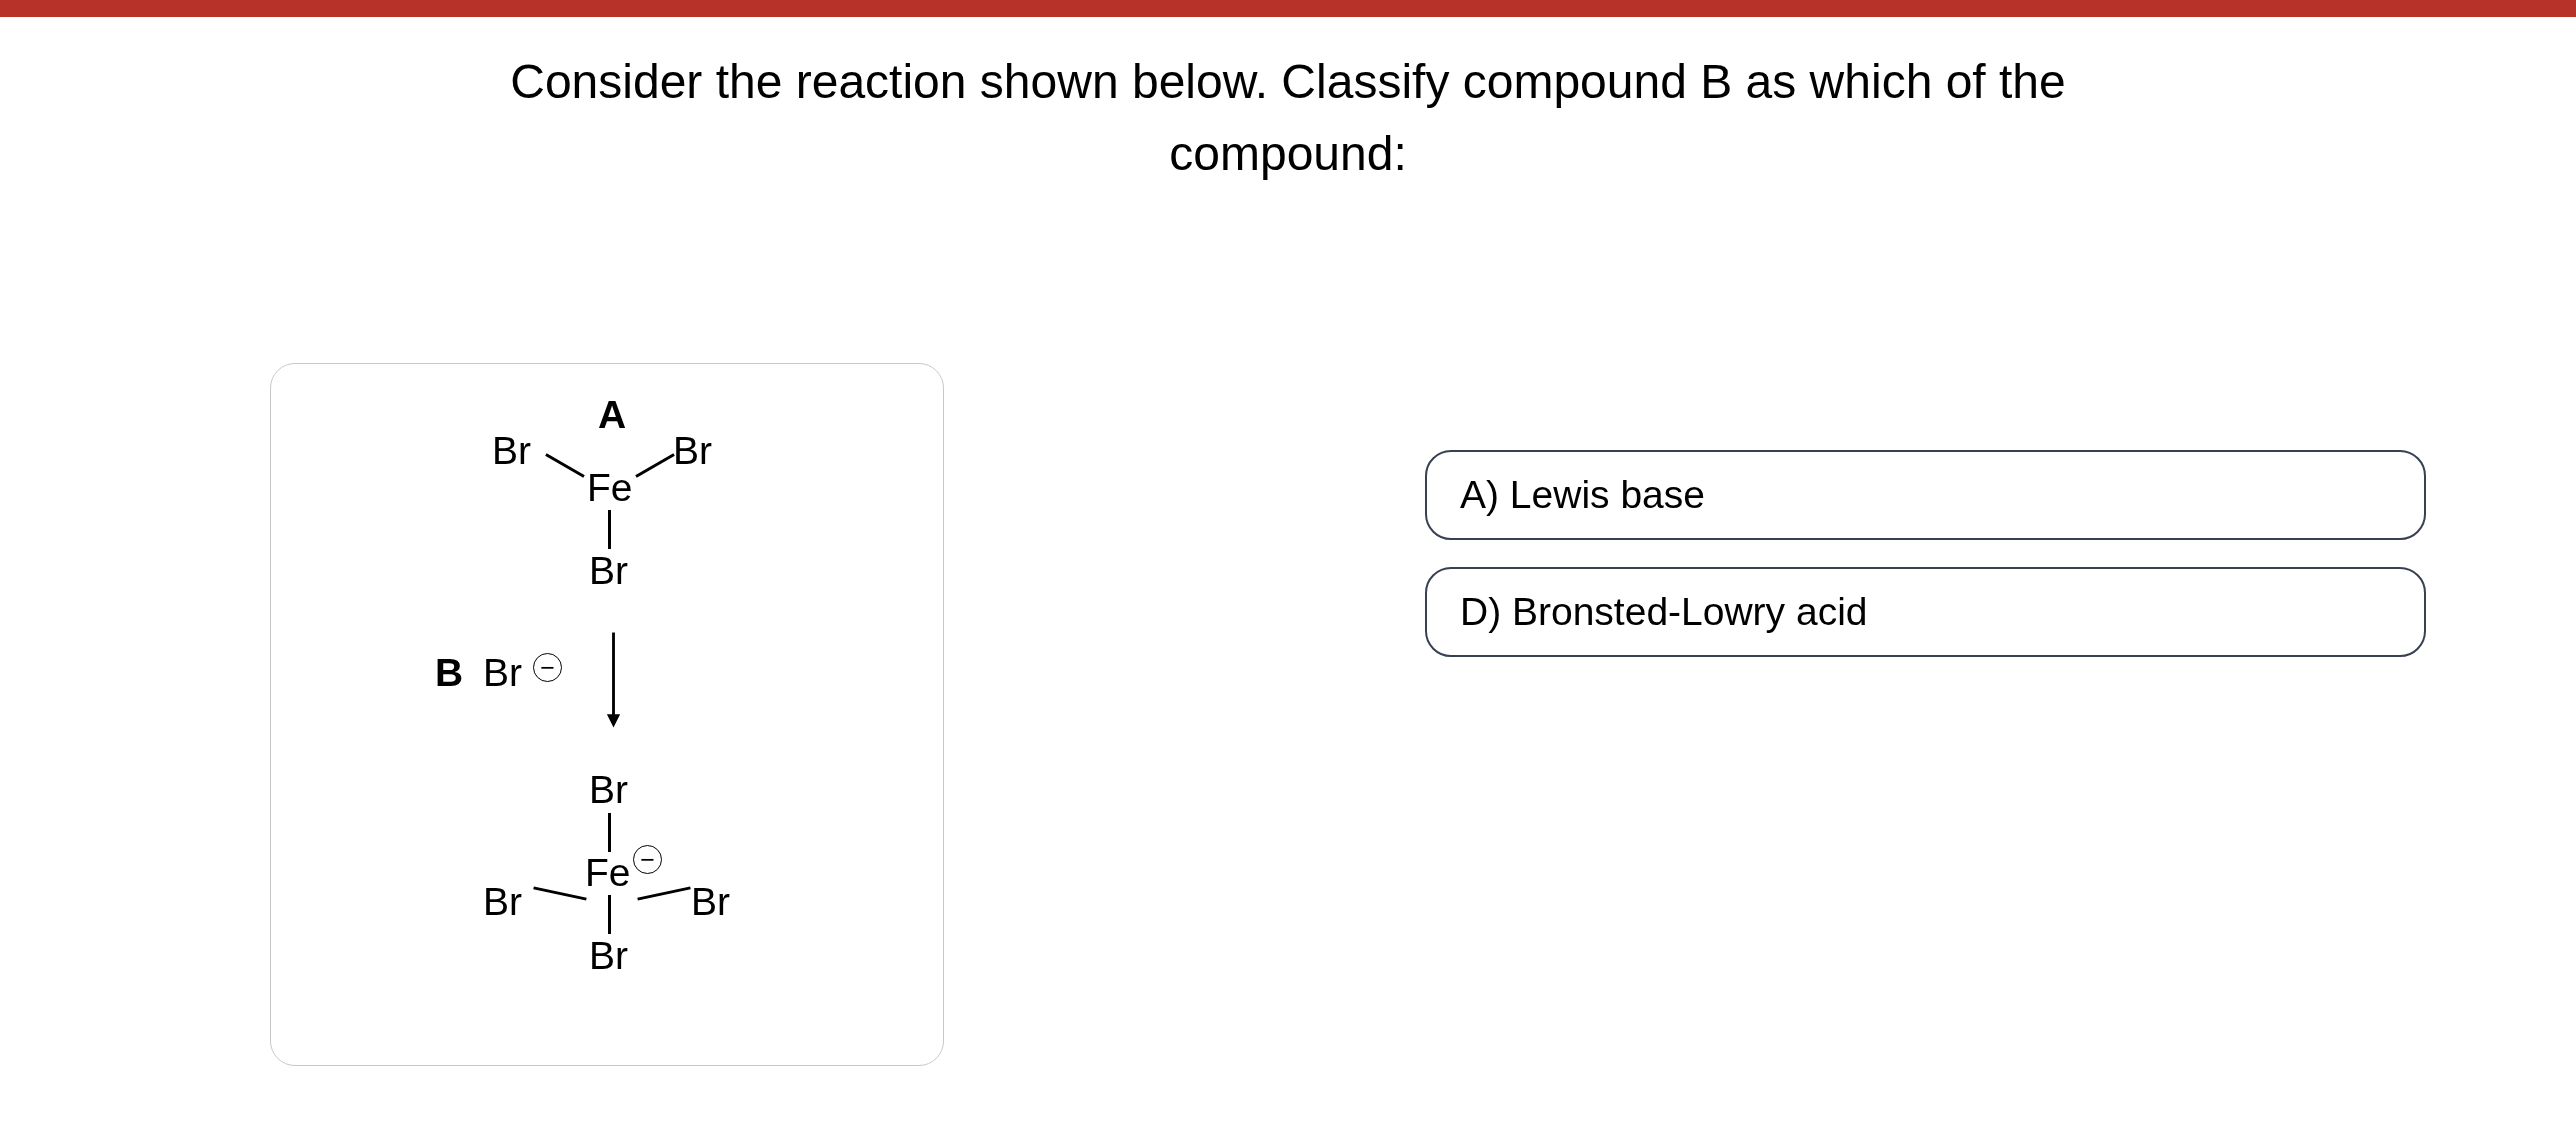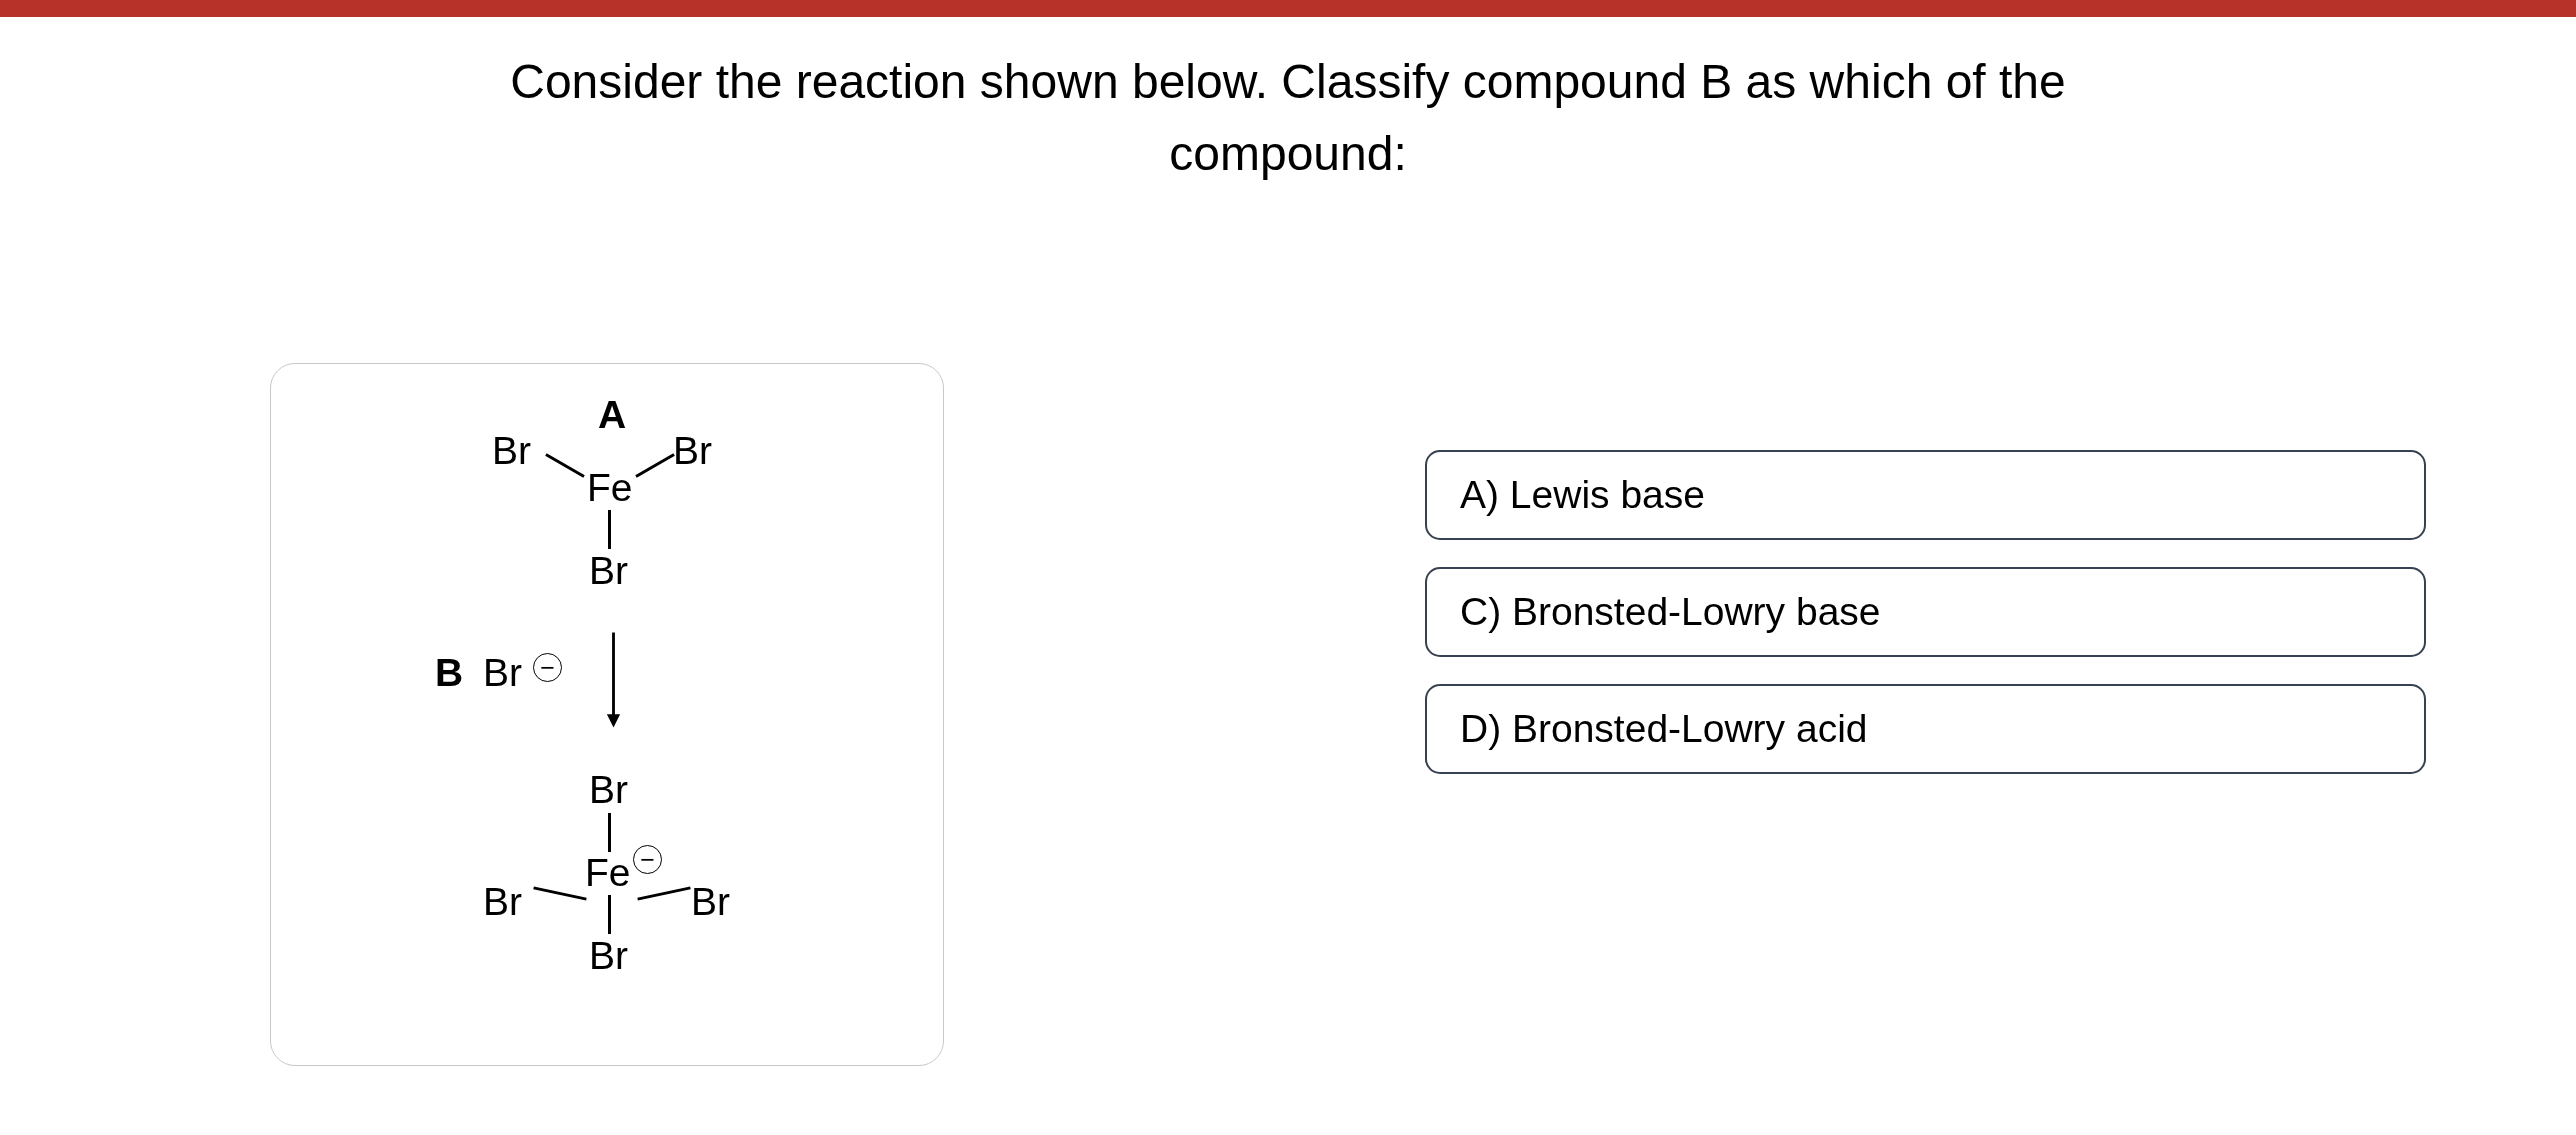--- a/index.html
+++ b/index.html
@@ -64,21 +64,21 @@
       position: absolute;
     }
     .answers {
       position: absolute;
       left: 1425px;
       top: 87px;
       width: 1001px;
     }
     .answer-option {
       border: 2.9px solid #374151;
-      border-radius: 15px;
+      border-radius: 26px;
       padding: 21px 33px;
       margin-bottom: 27px;
       font-size: 39px;
       color: #000;
       background: #ffffff;
       cursor: pointer;
     }
     .circle-charge {
       position: absolute;
       width: 29px;
@@ -159,21 +159,18 @@
       <span class="chem-label" style="left:318px; top:570px;">Br</span>
 
     </div>
   </div>
 
   <div class="answers">
     <div class="answer-option">
       <span>A) Lewis base</span>
     </div>
     <div class="answer-option">
-      <span>C) Bronsted-Lowry base</span>
-    </div>
-    <div class="answer-option">
       <span>D) Bronsted-Lowry acid</span>
     </div>
   </div>
 
 </div>
 
 
 </body></html>

